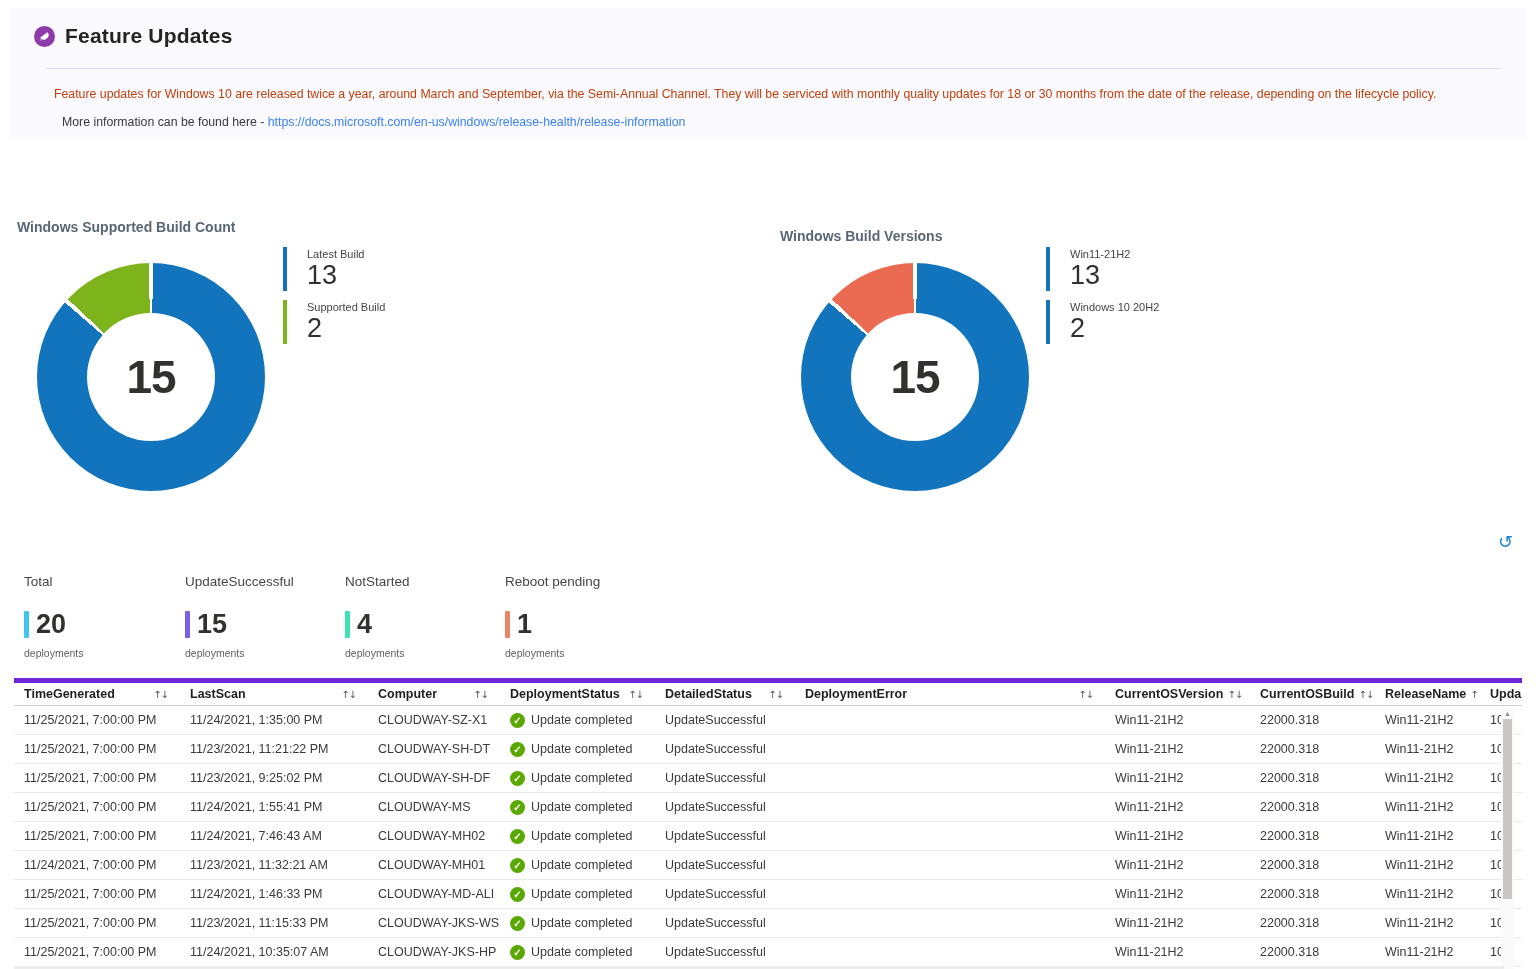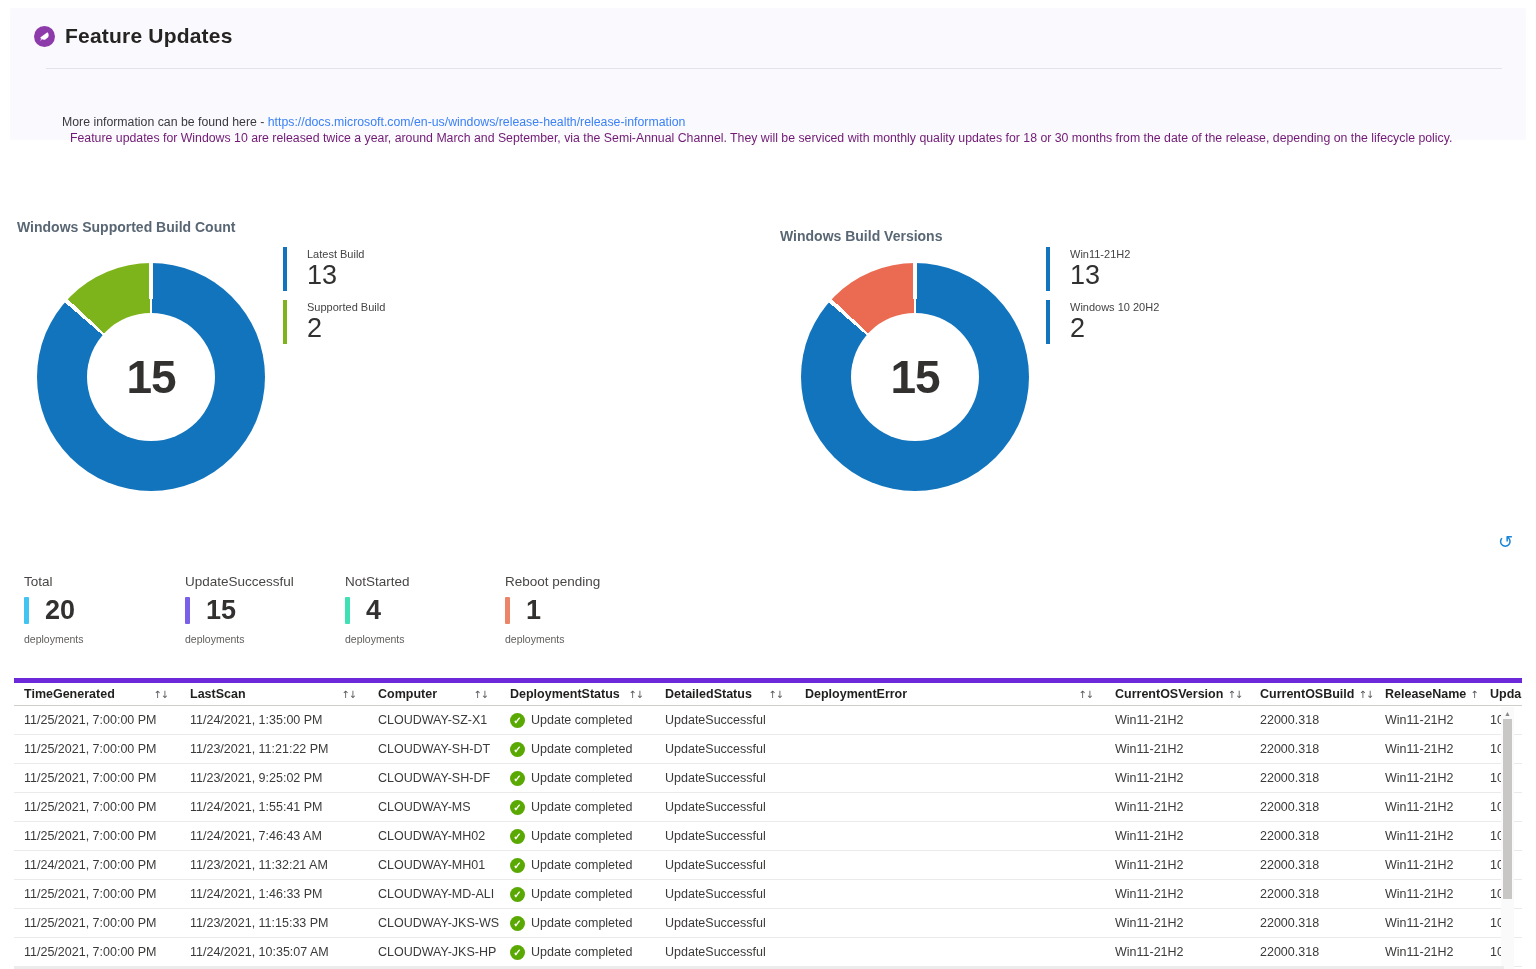--- a/index.html
+++ b/index.html
@@ -10,21 +10,21 @@
   }
 
   
   .header-card { position:absolute; left:10px; top:8px; width:1516px; height:132px;
     background:#faf9fd; border-radius:2px; }
   .title-row { position:absolute; left:24px; top:16px; display:flex; align-items:center; gap:10px; }
   .title-icon { width:21px; height:21px; border-radius:50%; display:inline-flex;
     align-items:center; justify-content:center; }
   .page-title { font-size:21px; font-weight:bold; color:#252423; letter-spacing:.2px; }
   .header-divider { position:absolute; left:36px; right:24px; top:60px; height:1px; background:#e5e2ee; }
-  .header-desc { position:absolute; left:60px; top:79px; font-size:12.3px; color:#701a75; white-space:nowrap;margin-top:44px; }
+  .header-desc { position:absolute; left:44px; top:79px; font-size:12.3px; color:#c2410c; white-space:nowrap; }
   .header-moreinfo { position:absolute; left:52px; top:107px; font-size:12.3px; color:#3a3a3e; white-space:nowrap; }
   .header-moreinfo a { color:#3b82f6; text-decoration:none; }
 
   
   .filters { position:absolute; left:16px; top:162px; display:flex; gap:14px; }
   .pill { height:26px; border-radius:13px; background:#e0effa; display:inline-flex;
     align-items:center; padding:0 14px; font-size:13px; color:#28323c; cursor:pointer; gap:7px; }
   .pill b { font-weight:bold; }
   .chev { width:7px; height:7px; border-right:1.6px solid #3d4c5c; border-bottom:1.6px solid #3d4c5c;
     transform:rotate(45deg) translate(-1px,-1px); margin-top:-3px; }
@@ -45,21 +45,21 @@
   .legend-value { font-size:27px; color:#323130; }
 
   
   .reset-btn { position:absolute; left:1498px; top:533px; font-size:18px; color:#1b86d8;
     cursor:pointer; line-height:18px; font-family:"DejaVu Sans", sans-serif; }
 
   
   .tiles { position:absolute; left:24px; top:574px; display:flex; }
   .tile { width:160px; }
   .tile-label { font-size:13.5px; color:#484644; }
-  .tile-valrow { display:flex; align-items:center; gap:16px; margin-top:6px; }
+  .tile-valrow { display:flex; align-items:center; gap:7px; margin-top:20px; }
   .tile-bar { width:5px; height:27px; border-radius:1px; }
   .tile-value { font-size:27px; color:#323130; font-weight:600; }
   .tile-unit { font-size:10.5px; color:#605e5c; margin-top:7px; }
 
   
   .table-wrap { position:absolute; left:14px; top:678px; width:1508px; }
   .t-row { display:flex; height:29px; align-items:center; border-bottom:1px solid #eceae8; background:#fff; }
   .t-head { height:28px; border-top:5px solid #6d28d9; border-bottom:1px solid #d0cecb; }
   .t-cell { padding-left:10px; height:100%; white-space:nowrap; overflow:hidden;
     font-size:12.5px; color:#3b3a39; display:flex; align-items:center; flex:none; }

